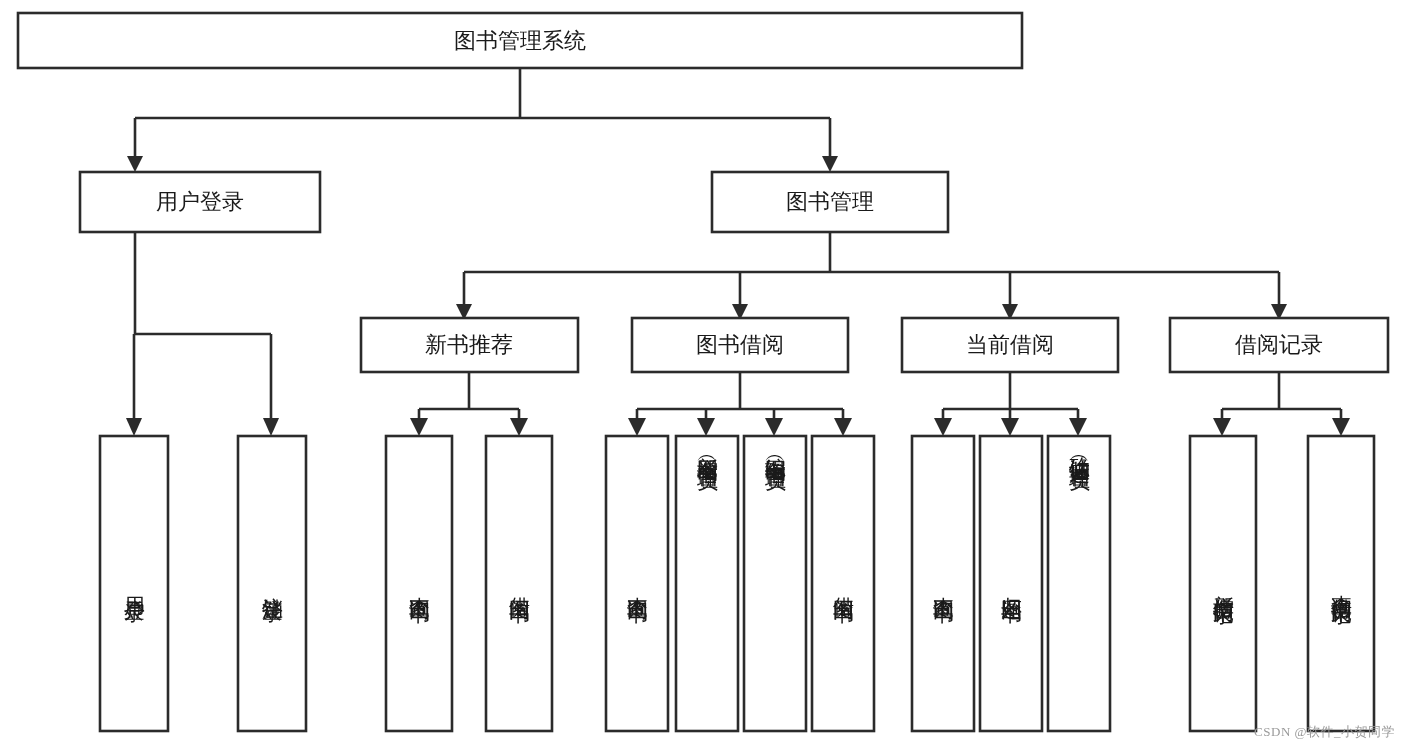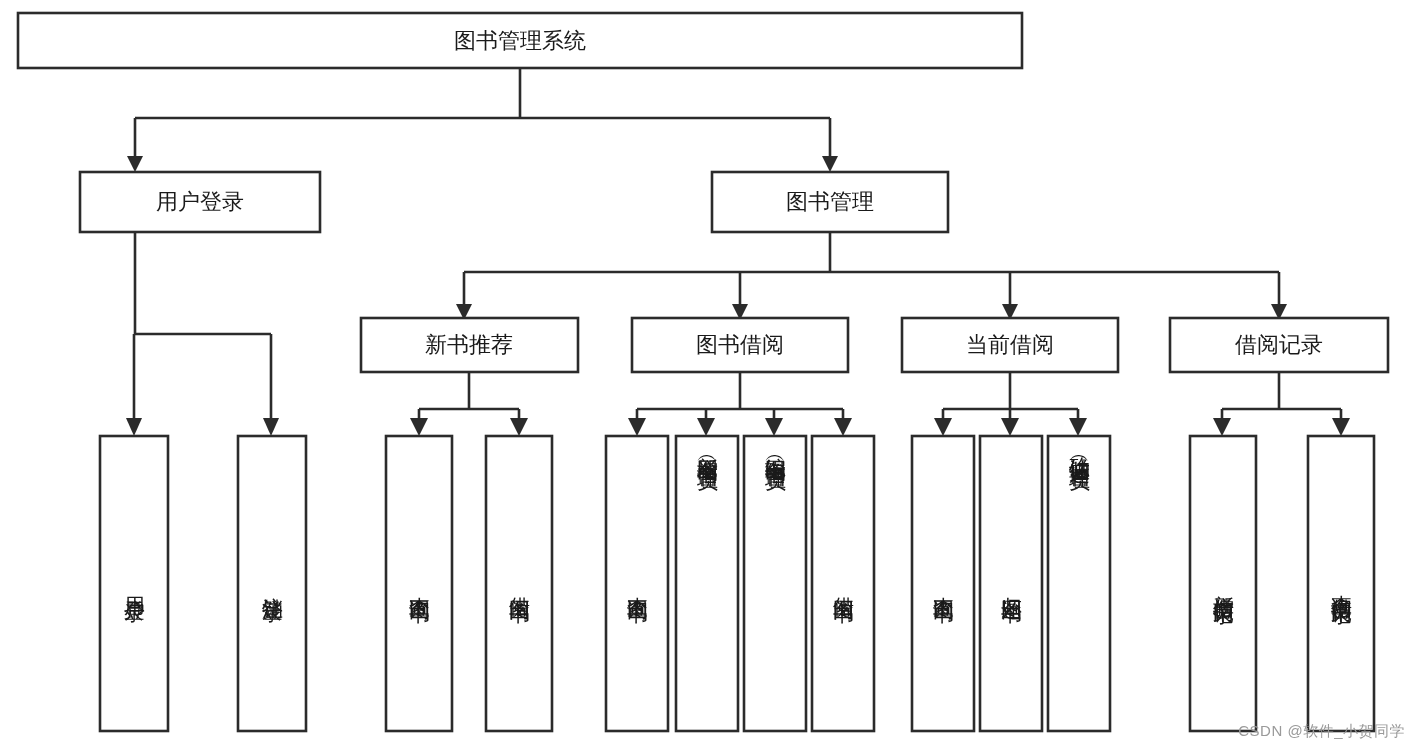--- a/index.html
+++ b/index.html
@@ -56,24 +56,24 @@
     font-family: "DejaVu Sans", "Liberation Sans", sans-serif;
     font-size: 21px;
     line-height: 1.18;
     letter-spacing: 2px;
     color: #1a1a1a;
     white-space: nowrap;
     text-align: center;
   }
   #watermark {
     position: absolute;
-    right: 0;
+    right: 10px;
     bottom: 6px;
-    font-family: Liberation Sans, sans-serif;
-    font-size: 15px;
+    font-family: Liberation Serif, serif;
+    font-size: 13px;
     color: #9a9a9a;
     letter-spacing: 0.5px;
     white-space: nowrap;
   }
 </style>
 </head>
 <body>
 
 <svg id="diagram" viewBox="0 0 1405 747">
 

